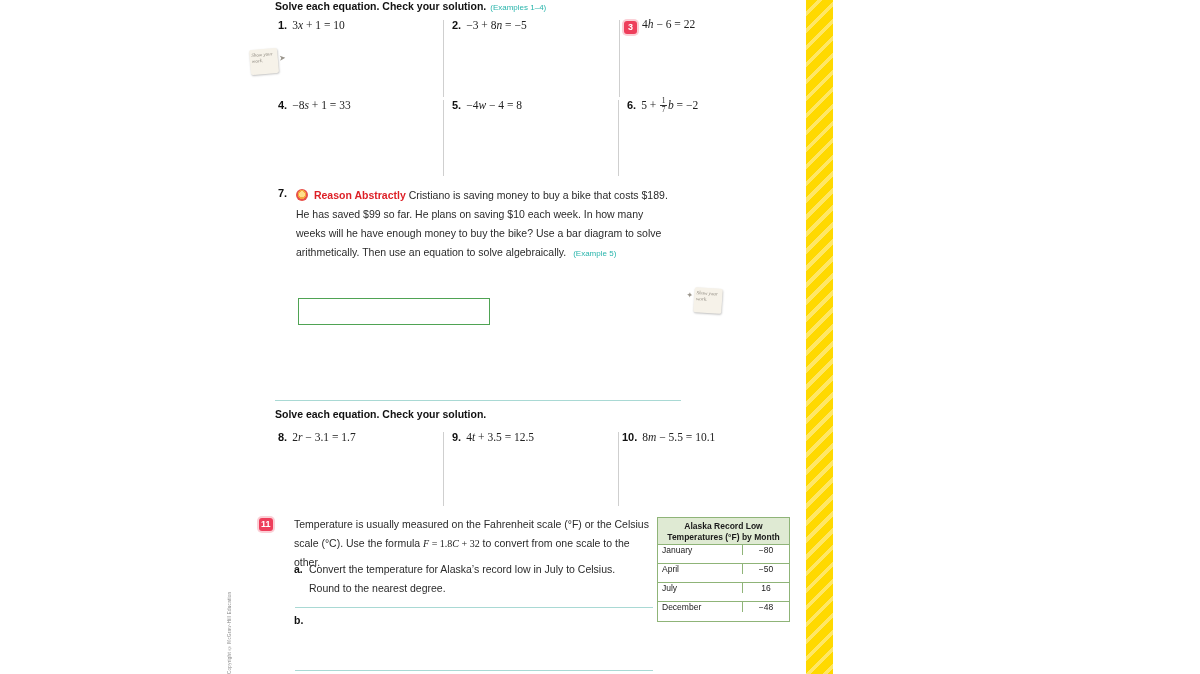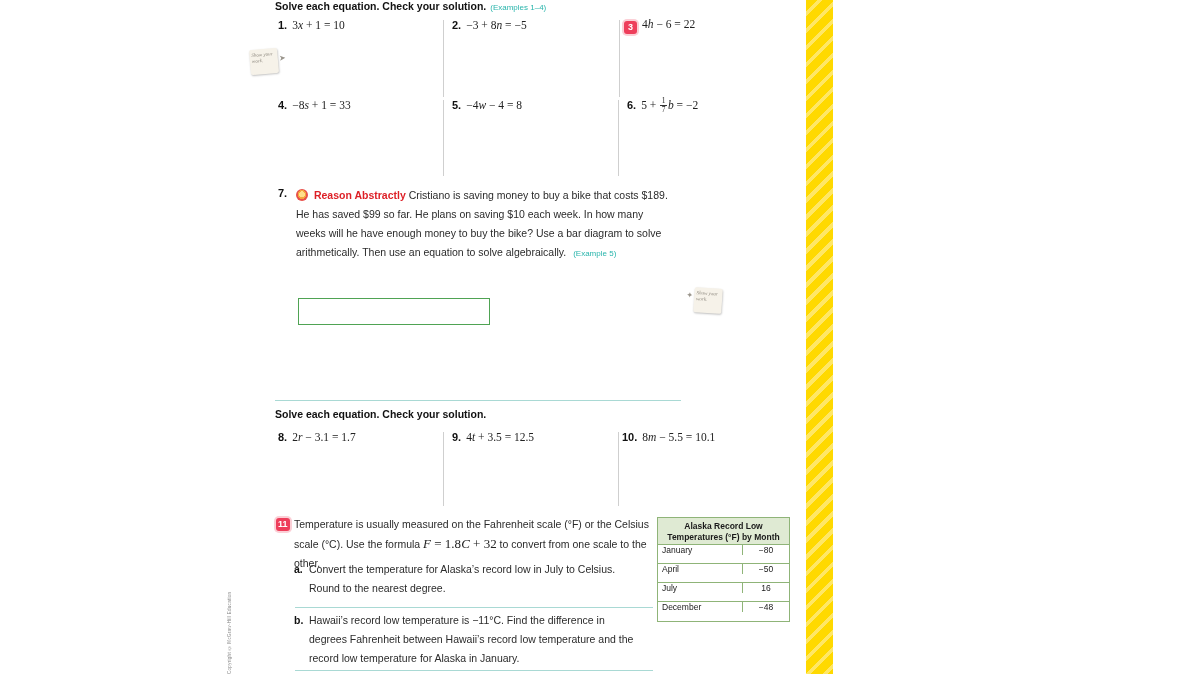--- a/index.html
+++ b/index.html
@@ -130,38 +130,37 @@
   <div class="prob" style="left:452px; top:431px;">
     <span class="pnum">9.</span><span class="eq">4<i>t</i> + 3.5 = 12.5</span>
   </div>
   <div class="prob" style="left:622px; top:431px;">
     <span class="pnum">10.</span><span class="eq">8<i>m</i> − 5.5 = 10.1</span>
   </div>
 
   <div class="vline" style="left:443px; top:432px; height:74px;"></div>
   <div class="vline" style="left:618px; top:432px; height:74px;"></div>
 
-  <div class="prob" style="left:276px; top:515px;">
+  <div class="prob" style="left:259px; top:515px;">
     <span class="badge">11</span>
   </div>
   <div class="body-text" style="left:294px; top:515px; width:356px;">
-    <span>Temperature is usually measured on the Fahrenheit scale (°F) or the Celsius scale (°C). Use the formula </span><span class="eq" style="font-size:13px;"><i>F</i> = 1.8<i>C</i> + 32</span><span> to convert from one scale to the other.</span>
+    <span>Temperature is usually measured on the Fahrenheit scale (°F) or the Celsius scale (°C). Use the formula </span><span class="eq" style="font-size:10px;"><i>F</i> = 1.8<i>C</i> + 32</span><span> to convert from one scale to the other.</span>
   </div>
 
   <div class="body-text" style="left:294px; top:560px;">
     <span class="sub-label">a.</span>
   </div>
   <div class="body-text" style="left:309px; top:560px; width:340px;">Convert the temperature for Alaska’s record low in July to Celsius. Round to the nearest degree.</div>
 
   <div class="hline" style="left:295px; top:607px; width:358px;"></div>
 
   <div class="body-text" style="left:294px; top:611px;">
     <span class="sub-label">b.</span>
   </div>
-  <div class="body-text" style="left:309px; top:611px; width:335px;">Hawaii’s record low temperature is −11°C. Find the difference in degrees Fahrenheit between Hawaii’s record low temperature and the record low temperature for Alaska in January.</div>
 
   <div class="hline" style="left:295px; top:670px; width:358px;"></div>
 
   <div class="alaska-table">
     <div class="t-head">
       <div>Alaska Record Low</div>
       <div>Temperatures (°F) by Month</div>
     </div>
     <div class="t-row">
       <div class="t-month">January</div>

